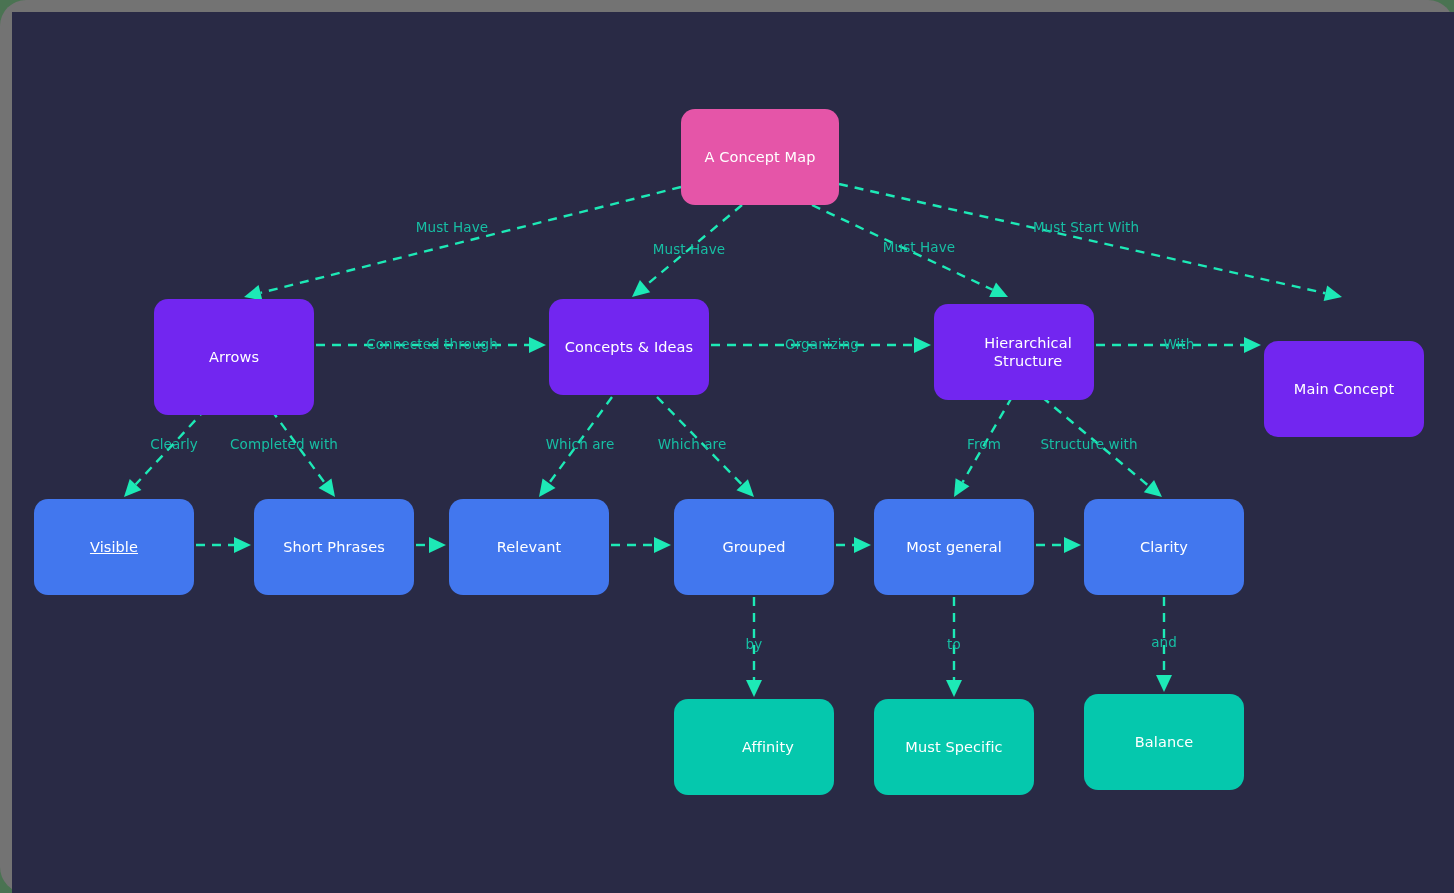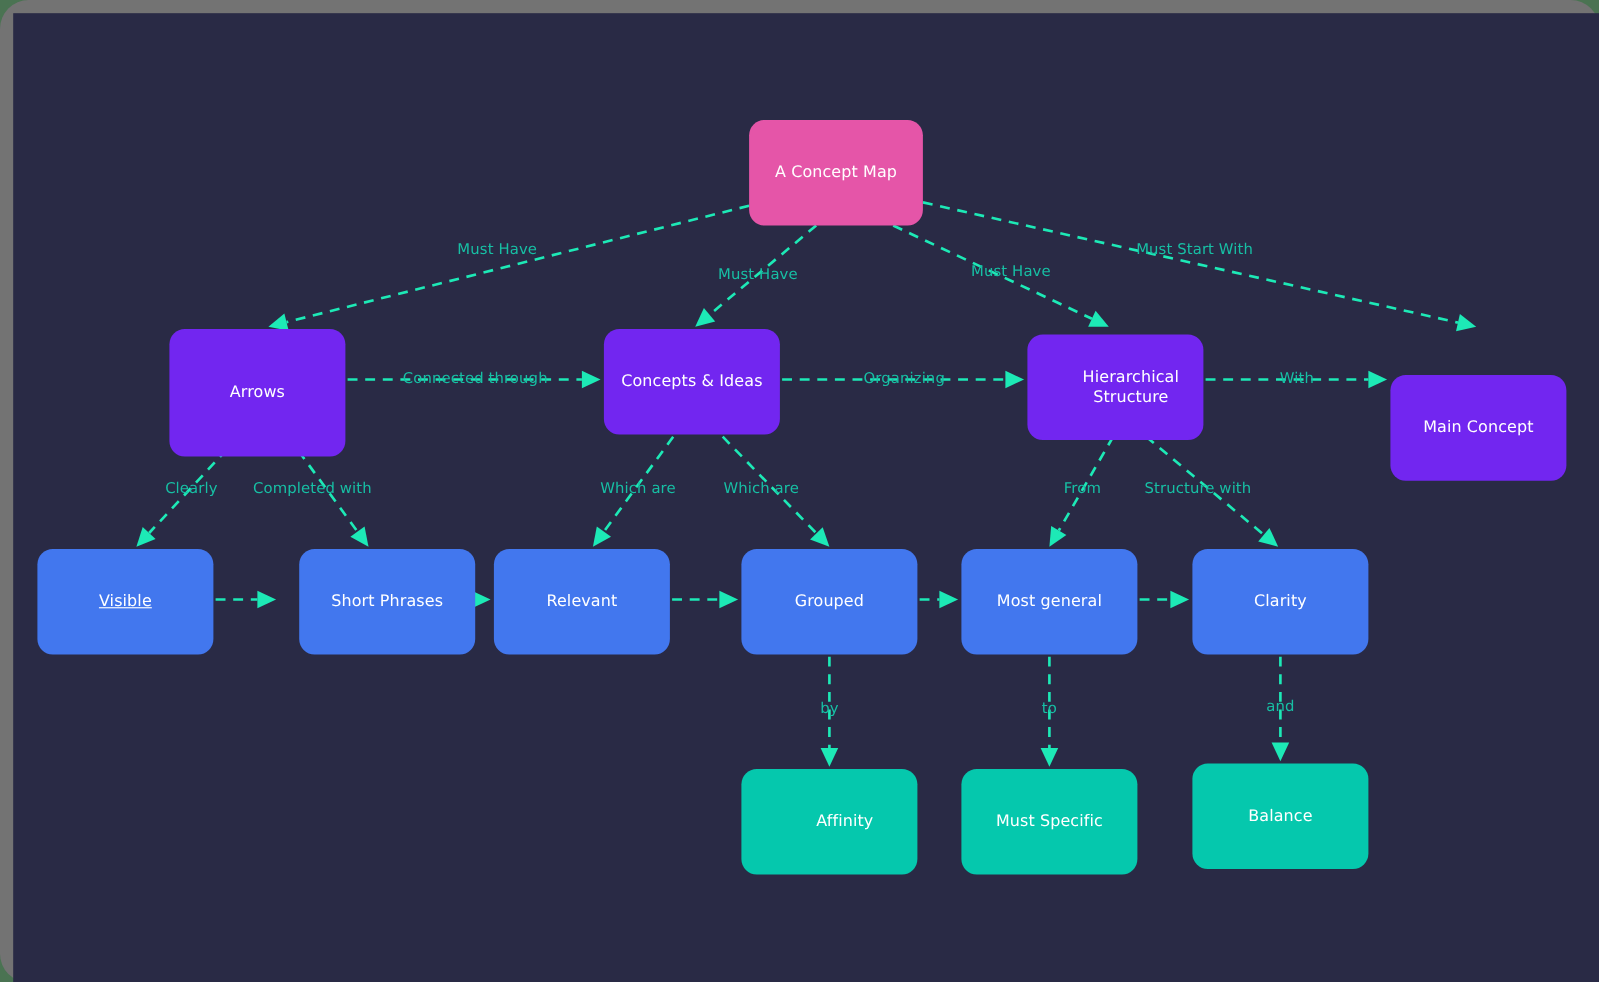--- a/index.html
+++ b/index.html
@@ -129,21 +129,21 @@
         </div>
         <div class="node" style="left: 922px; top: 292px; width: 160px; height: 96px; background: rgb(114, 38, 240); padding-left: 36px;">
           <span class="node-label">Hierarchical Structure</span>
         </div>
         <div class="node" style="left: 1252px; top: 287px; width: 160px; height: 96px; background: rgb(114, 38, 240); margin-top: 42px;">
           <span class="node-label">Main Concept</span>
         </div>
         <div class="node" style="left: 22px; top: 487px; width: 160px; height: 96px; background: rgb(66, 119, 238); text-decoration: underline;">
           <span class="node-label">Visible</span>
         </div>
-        <div class="node" style="left: 260px; top: 487px; width: 160px; height: 96px; background: rgb(66, 119, 238);">
+        <div class="node" style="left: 242px; top: 487px; width: 160px; height: 96px; background: rgb(66, 119, 238);">
           <span class="node-label">Short Phrases</span>
         </div>
         <div class="node" style="left: 437px; top: 487px; width: 160px; height: 96px; background: rgb(66, 119, 238);">
           <span class="node-label">Relevant</span>
         </div>
         <div class="node" style="left: 662px; top: 487px; width: 160px; height: 96px; background: rgb(66, 119, 238);">
           <span class="node-label">Grouped</span>
         </div>
         <div class="node" style="left: 862px; top: 487px; width: 160px; height: 96px; background: rgb(66, 119, 238);">
           <span class="node-label">Most general</span>

